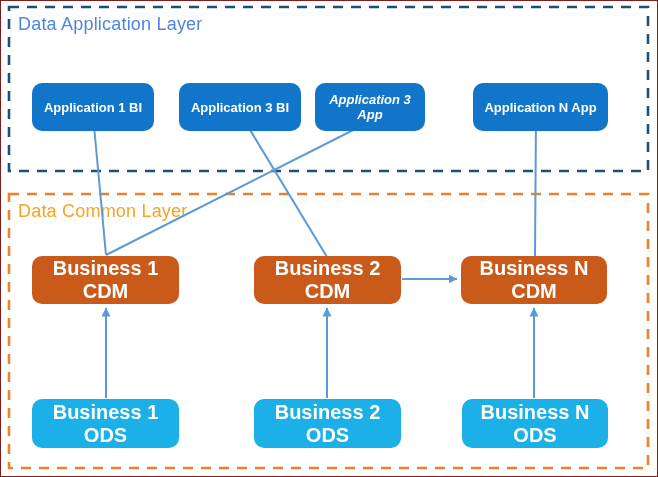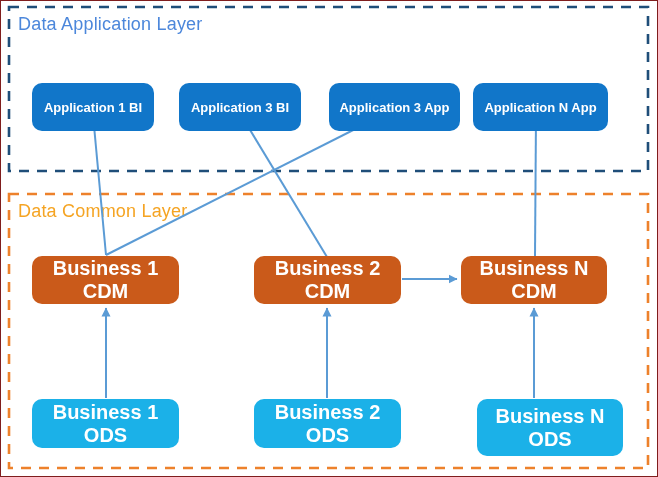--- a/index.html
+++ b/index.html
@@ -53,32 +53,32 @@
     text-align: center;
     box-sizing: border-box;
   }
   .node.application { background: var(--application_node, #1176C9); font-size: 13px; margin-top: 20px; }
   .node.cdm         { background: var(--cdm_node, #CA5A1A);         font-size: 20px; }
   .node.ods         { background: var(--ods_node, #1BB1E8);         font-size: 20px; }
 
   
   #node-app1 { left: 31px;  top: 62px; width: 122px; height: 48px; }
   #node-app2 { left: 178px; top: 62px; width: 122px; height: 48px; }
-  #node-app3 { left: 328px; top: 62px; width: 131px; height: 48px; }
+  #node-app3 { left: 314px; top: 62px; width: 110px; height: 48px; font-style: italic; }
   #node-appN { left: 472px; top: 62px; width: 135px; height: 48px; }
 
   
   #node-cdm1 { left: 31px;  top: 255px; width: 147px; height: 48px; }
   #node-cdm2 { left: 253px; top: 255px; width: 147px; height: 48px; }
   #node-cdmN { left: 460px; top: 255px; width: 146px; height: 48px; }
 
   
   #node-ods1 { left: 31px;  top: 398px; width: 147px; height: 49px; }
   #node-ods2 { left: 253px; top: 398px; width: 147px; height: 49px; }
-  #node-odsN { left: 476px; top: 398px; width: 146px; height: 57px; justify-content: flex-end; }
+  #node-odsN { left: 461px; top: 398px; width: 146px; height: 49px; justify-content: flex-end; }
 </style>
 </head>
 <body>
 
 <div id="canvas">
 
   <div class="layer-title application">Data Application Layer</div>
   <div class="layer-title common">Data Common Layer</div>
 
   <svg id="wires" viewBox="0 0 658 477" xmlns="http://www.w3.org/2000/svg">

